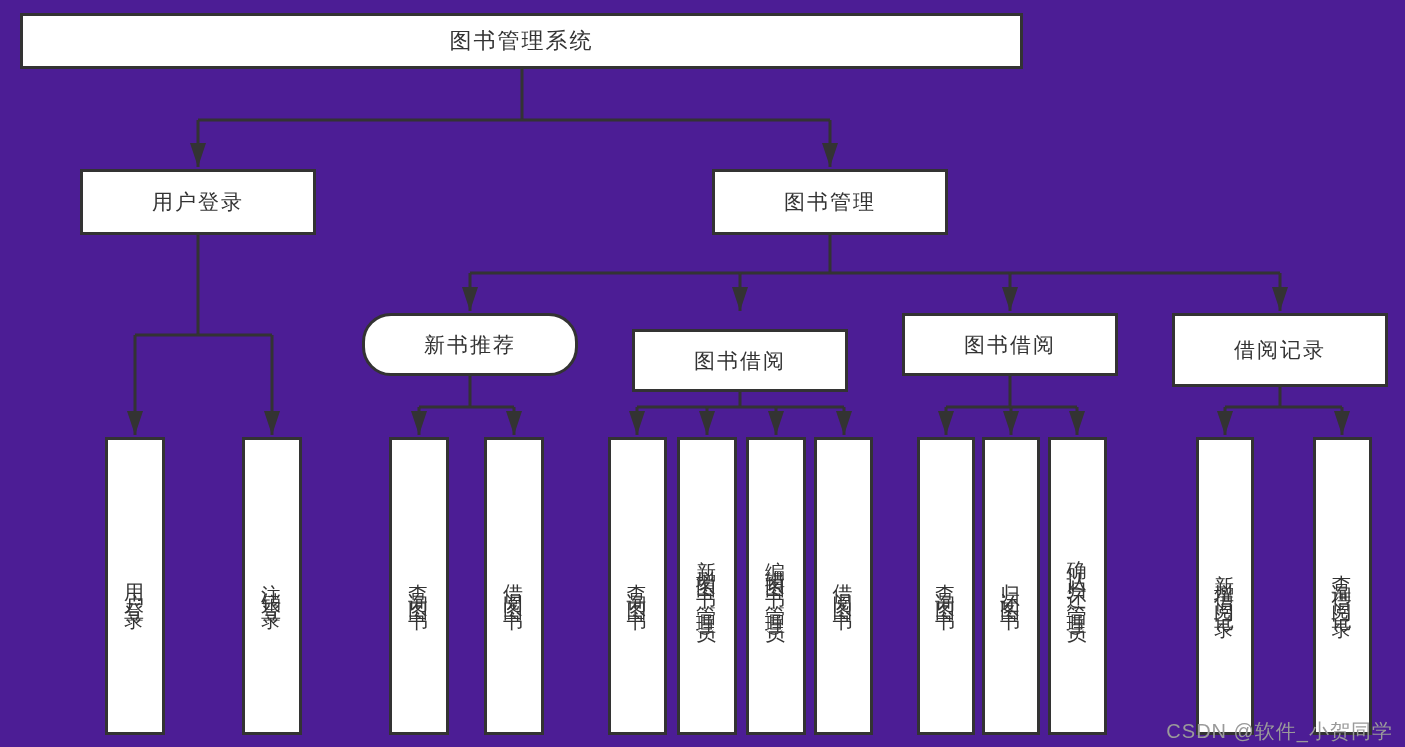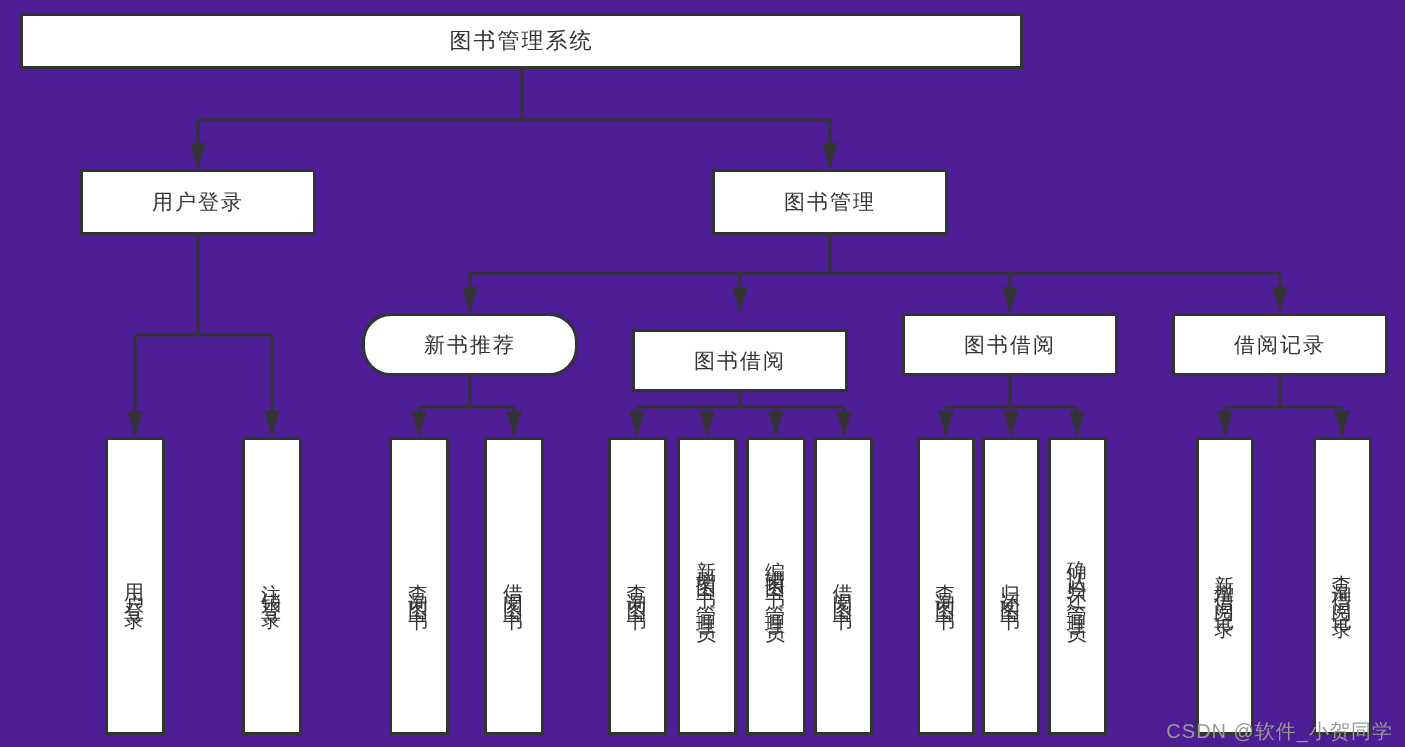--- a/index.html
+++ b/index.html
@@ -106,21 +106,21 @@
   </svg>
 
   <div class="node node-h node-root" style="left:20px; top:13px; width:1003px; height:56px;">图书管理系统</div>
 
   <div class="node node-h" style="left:80px; top:169px; width:236px; height:66px;">用户登录</div>
   <div class="node node-h" style="left:712px; top:169px; width:236px; height:66px;">图书管理</div>
 
   <div class="node node-h" style="left:362px; top:313px; width:216px; height:63px;border-radius:29px;">新书推荐</div>
   <div class="node node-h" style="left:632px; top:313px; width:216px; height:63px;margin-top:16px;">图书借阅</div>
   <div class="node node-h" style="left:902px; top:313px; width:216px; height:63px;">图书借阅</div>
-  <div class="node node-h" style="left:1172px; top:313px; width:216px; height:63px;">借阅记录</div>
+  <div class="node node-h" style="left:1172px; top:313px; width:216px; height:74px;">借阅记录</div>
 
   <div class="node node-v" style="left:105px; top:437px; width:60px; height:298px;">
     <span>用户登录</span>
   </div>
   <div class="node node-v" style="left:242px; top:437px; width:60px; height:298px;">
     <span>注销登录</span>
   </div>
 
   <div class="node node-v" style="left:389px; top:437px; width:60px; height:298px;">
     <span>查询图书</span>

